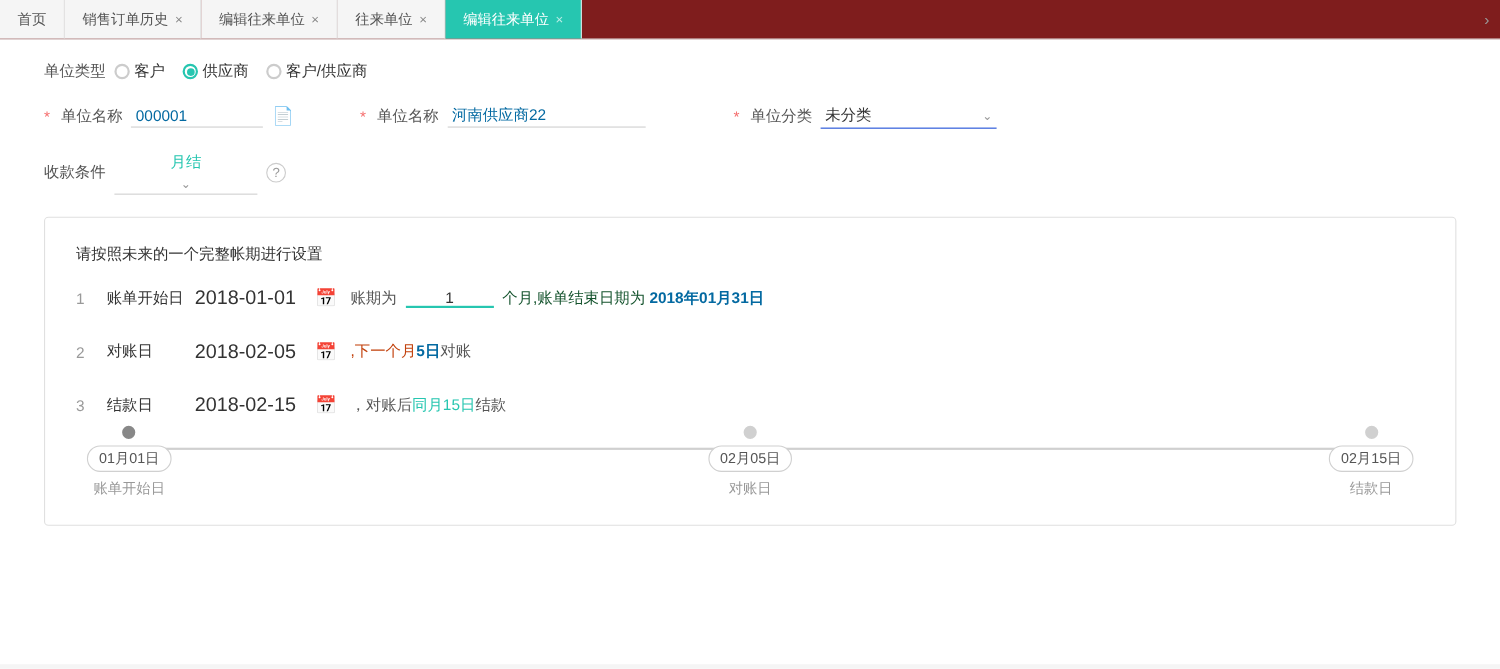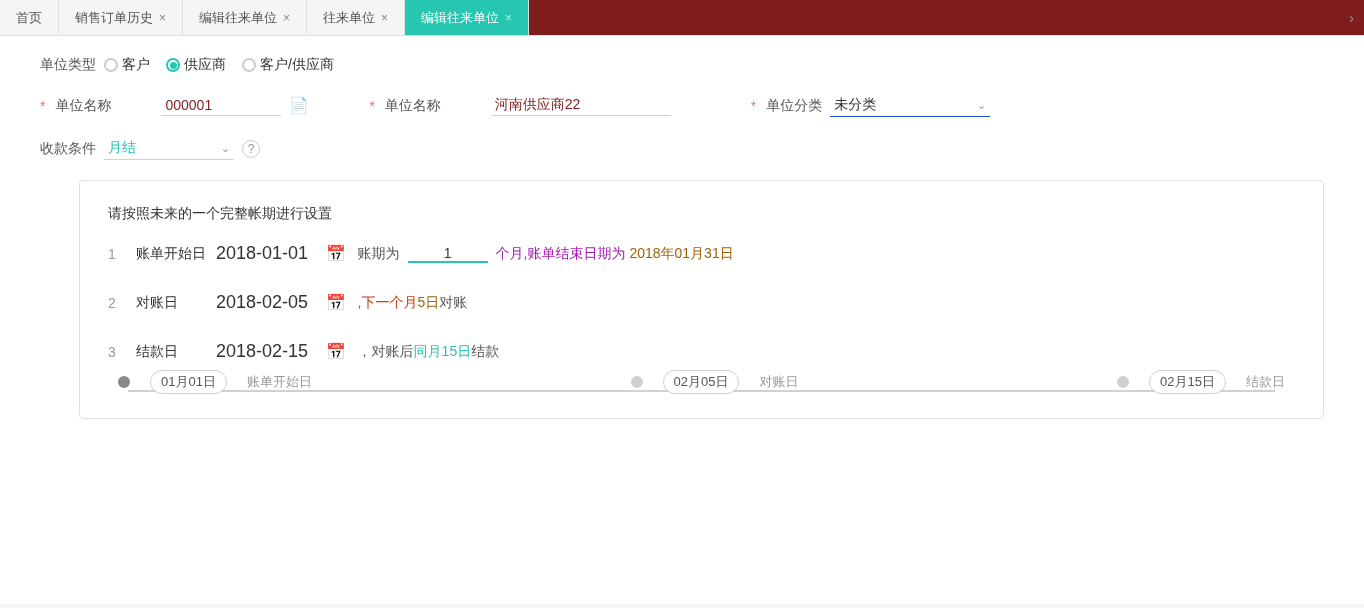--- a/index.html
+++ b/index.html
@@ -70,24 +70,23 @@
     .required-star {
       color: #f56c6c;
       margin-right: 2px;
     }
     .form-input {
       border: none;
       border-bottom: 1px solid #d0d0d0;
       outline: none;
       padding: 2px 4px;
       font-size: 14px;
-      color: #7f1d1d;
+      color: #0369a1;
       background: transparent;
       min-width: 120px;
-      margin-left: 42px;
     }
 
     
     .radio-group {
       display: flex;
       align-items: center;
       gap: 16px;
     }
     .radio-item {
       display: flex;
@@ -118,20 +117,21 @@
 
     
     .dropdown-select {
       display: flex;
       align-items: center;
       border-bottom: 1px solid #d0d0d0;
       padding: 2px 4px;
       min-width: 130px;
       cursor: pointer;
       gap: 4px;
+      flex-direction: column;
     }
     .dropdown-select .selected-val {
       color: #26c6b0;
       flex: 1;
     }
     .dropdown-arrow {
       color: #999;
       font-size: 11px;
     }
 
@@ -170,21 +170,20 @@
       font-size: 12px;
       cursor: pointer;
     }
 
     
     .panel-box {
       border: 1px solid #e0e0e0;
       border-radius: 4px;
       padding: 24px 28px;
       margin-bottom: 0;
-      margin-left: 39px;
     }
     .panel-title {
       font-size: 14px;
       color: #333;
       margin-bottom: 20px;
     }
 
     
     .panel-row {
       display: flex;
@@ -201,22 +200,22 @@
       width: 80px;
       color: #333;
       font-size: 14px;
     }
     .row-date {
       color: #333;
       font-size: 18px;
       width: 110px;
     }
     .highlight-orange {
-      color: #a16207;
-      font-weight: 400;
+      color: #0369a1;
+      font-weight: 700;
     }
     .highlight-teal {
       color: #26c6b0;
       font-weight: 500;
     }
 
     
     .period-input {
       border: none;
       border-bottom: 2px solid #26c6b0;
@@ -249,23 +248,23 @@
     }
     .timeline-items {
       display: flex;
       justify-content: space-between;
       width: 100%;
       position: relative;
       z-index: 1;
     }
     .timeline-point {
       display: flex;
-      flex-direction: row;
-      align-items: center;
-      gap: 20px;
+      flex-direction: column;
+      align-items: center;
+      gap: 6px;
     }
     .tl-dot {
       width: 12px;
       height: 12px;
       border-radius: 50%;
       background: #d0d0d0;
       border: 2px solid #d0d0d0;
     }
     .tl-dot.start {
       background: #888;
@@ -381,21 +380,21 @@
     <div class="panel-title">请按照未来的一个完整帐期进行设置</div>
 
     <div class="panel-row">
       <span class="row-num">1</span>
       <span class="row-label">账单开始日</span>
       <span class="row-date">2018-01-01</span>
       <span class="cal-icon">📅</span>
       &nbsp;&nbsp;&nbsp;
       <span style="color:#555;margin-right:8px;">账期为</span>
       <input class="period-input" type="text" value="1" style="">
-      <span style="color:#a21caf;margin-left:8px;">个月,账单结束日期为</span>
+      <span style="color:#14532d;margin-left:8px;">个月,账单结束日期为</span>
       &nbsp;
       <span class="highlight-orange">2018年01月31日</span>
     </div>
 
     <div class="panel-row">
       <span class="row-num">2</span>
       <span class="row-label">对账日</span>
       <span class="row-date">2018-02-05</span>
       <span class="cal-icon">📅</span>
       &nbsp;&nbsp;&nbsp;

